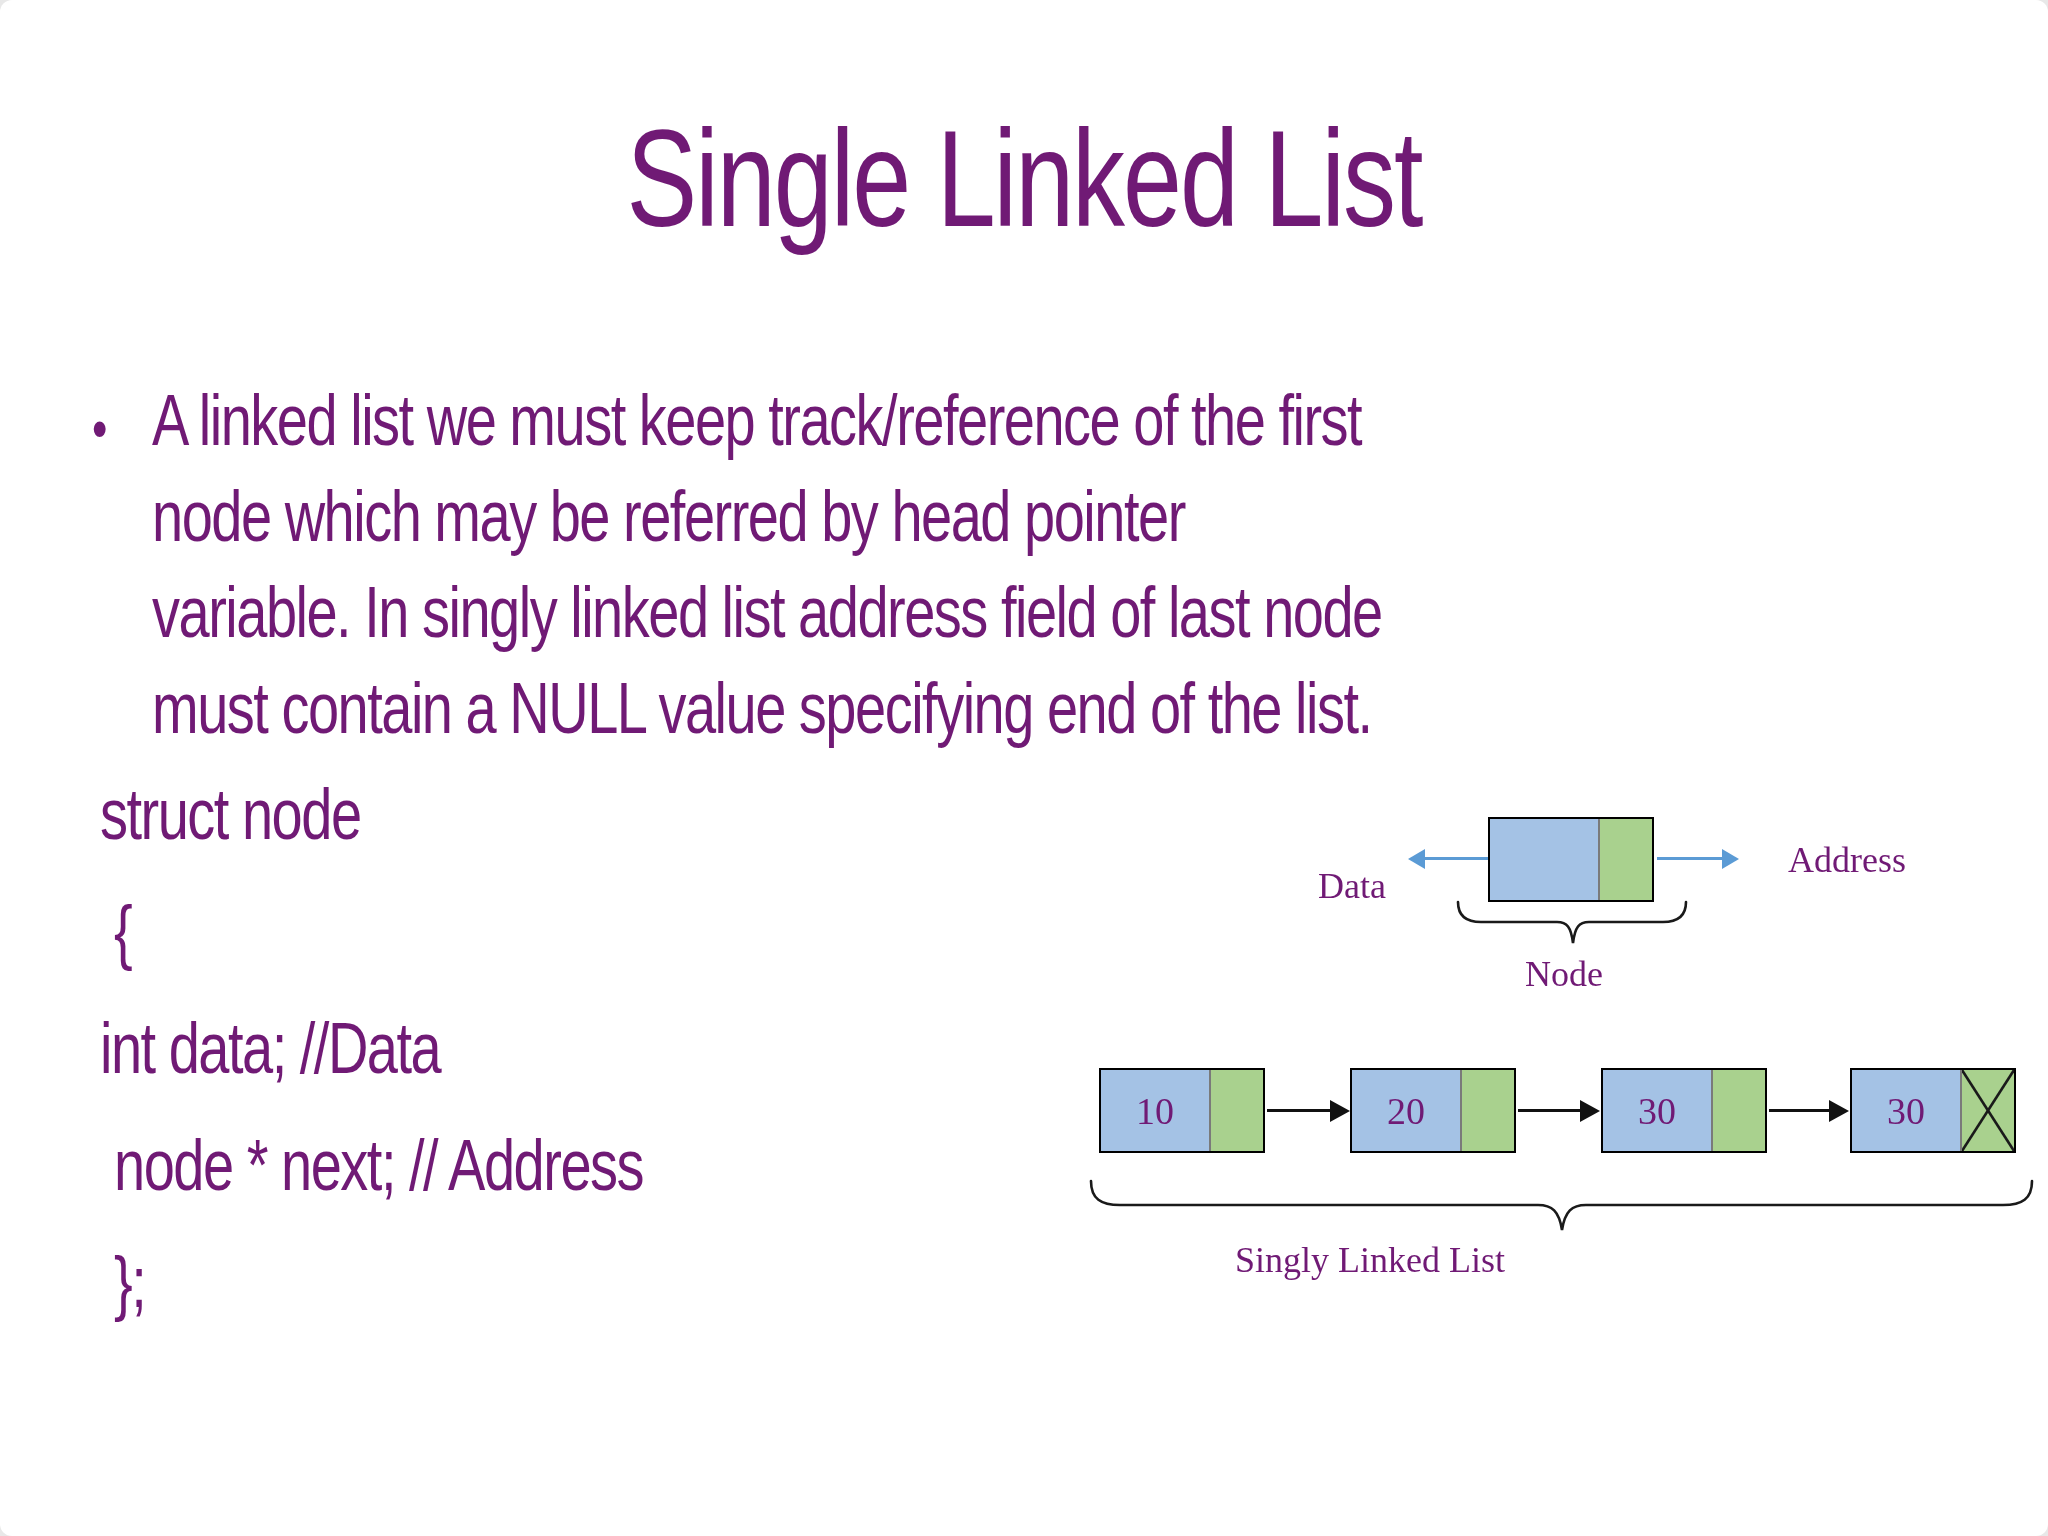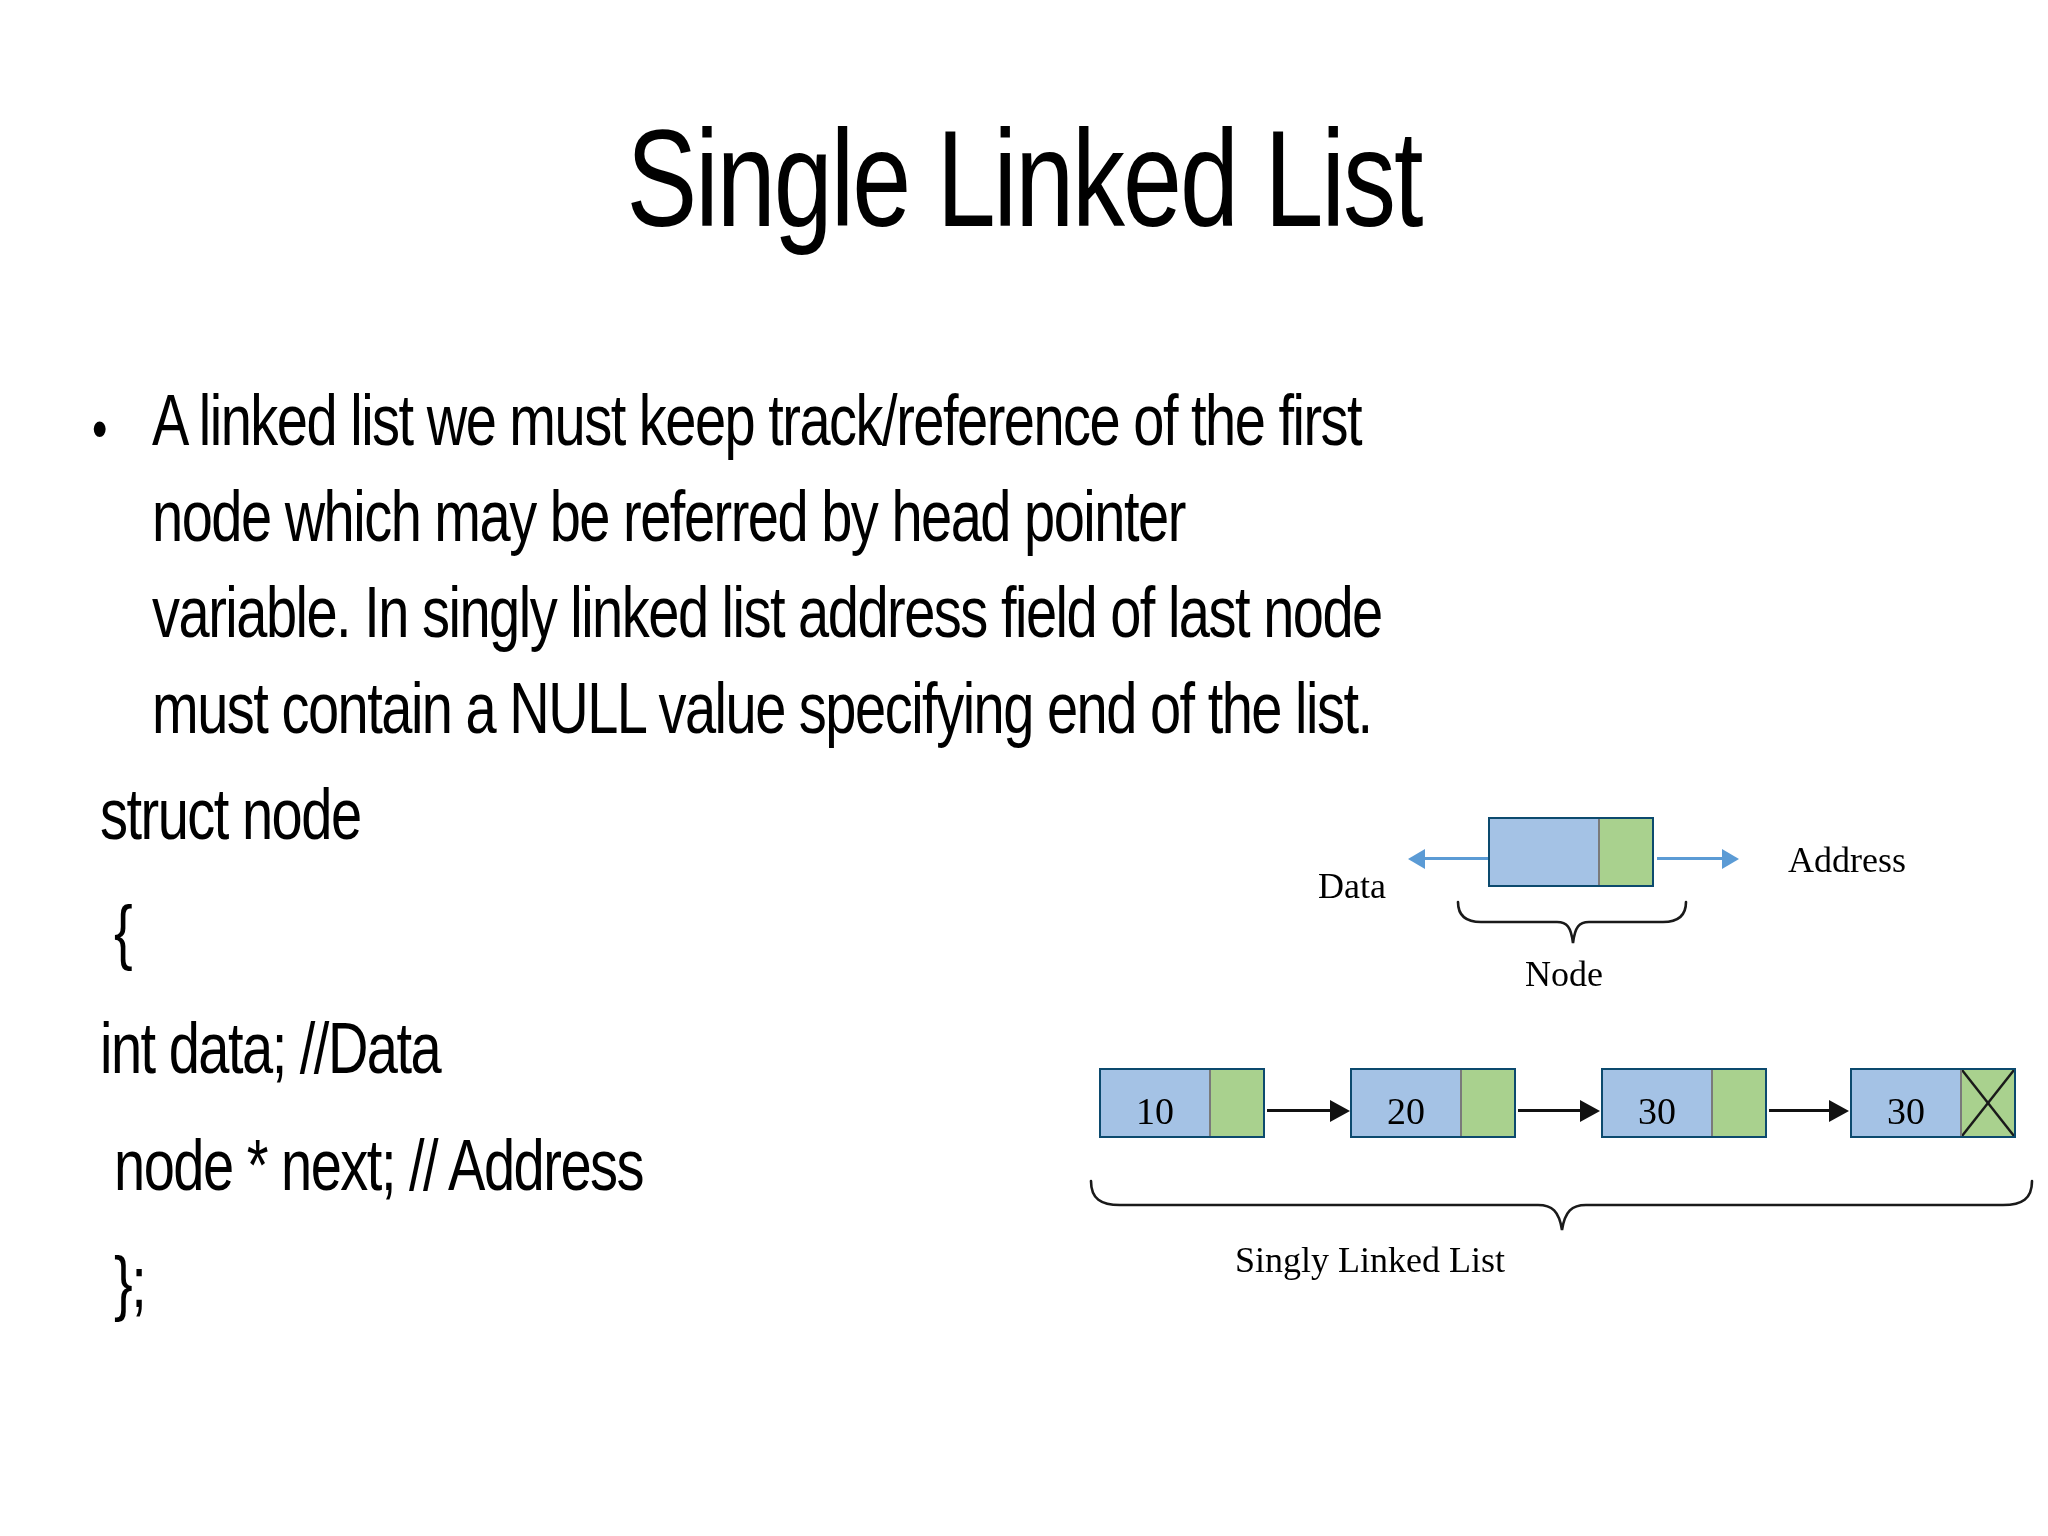--- a/index.html
+++ b/index.html
@@ -1,19 +1,19 @@
 <!DOCTYPE html>
 <html><head>
 <meta charset="utf-8">
 <style>
   html,body { margin:0; padding:0; background:#e8e8e8; }
   #slide {
     position:relative; width:2048px; height:1536px;
     background:#ffffff; overflow:hidden;
-    font-family:"Liberation Sans", sans-serif; color:#000000;
+    font-family:"Liberation Sans", sans-serif; color:#701a75;border-radius:12px;
   }
   .stretch { transform:scaleY(1.3); transform-origin:top left; }
 
   #page-title {
     position:absolute; left:0; top:100px; width:2048px;
     text-align:center; font-size:106px; line-height:1.15;
     letter-spacing:-2px; white-space:pre;
   }
 
   #bullet-marker {
@@ -26,22 +26,22 @@
 
   #code-block {
     position:absolute; left:100px; top:756px;
     font-size:56px; line-height:90px; letter-spacing:-1.5px; white-space:pre;
   }
 
   .serif { font-family:"Liberation Serif", serif; }
 
   
   .nodebox {
-    position:absolute; width:166px; height:70px;
-    background:#A4C2E5; border:2px solid #0c4a6e; box-sizing:border-box;
+    position:absolute; width:166px; height:85px;
+    background:#A4C2E5; border:2px solid #000000; box-sizing:border-box;
   }
   .ptr {
     position:absolute; right:0; top:0; bottom:0; width:54px;
     background:#A9D18E; border-left:2px solid #7A7A7A; box-sizing:border-box;
   }
   .val {
     position:absolute; left:0; top:0; width:108px; height:81px;
     display:flex; align-items:center; justify-content:center;
     font-family:"Liberation Serif", serif; font-size:38px;
   }

